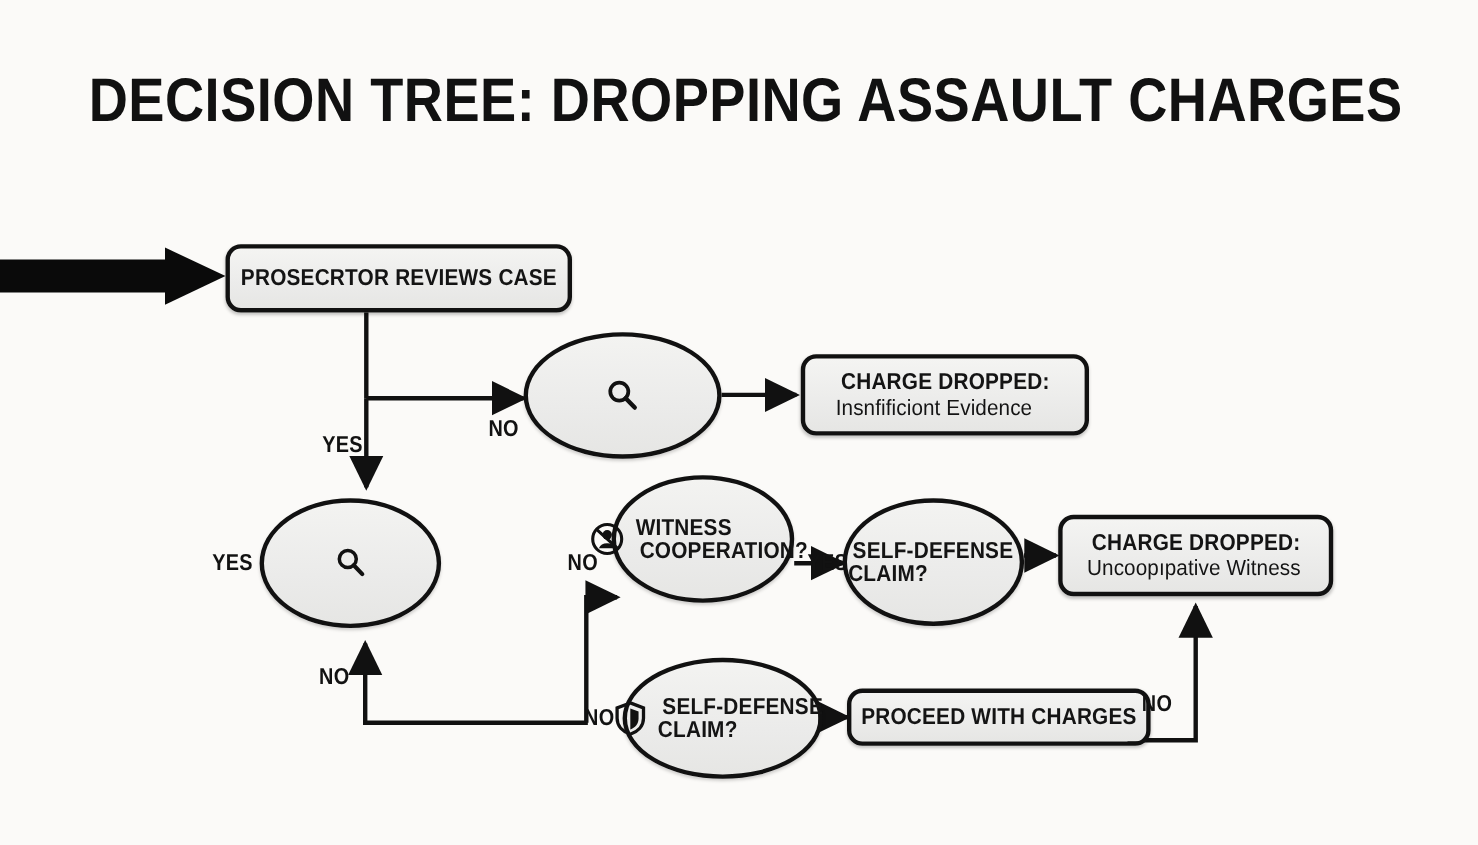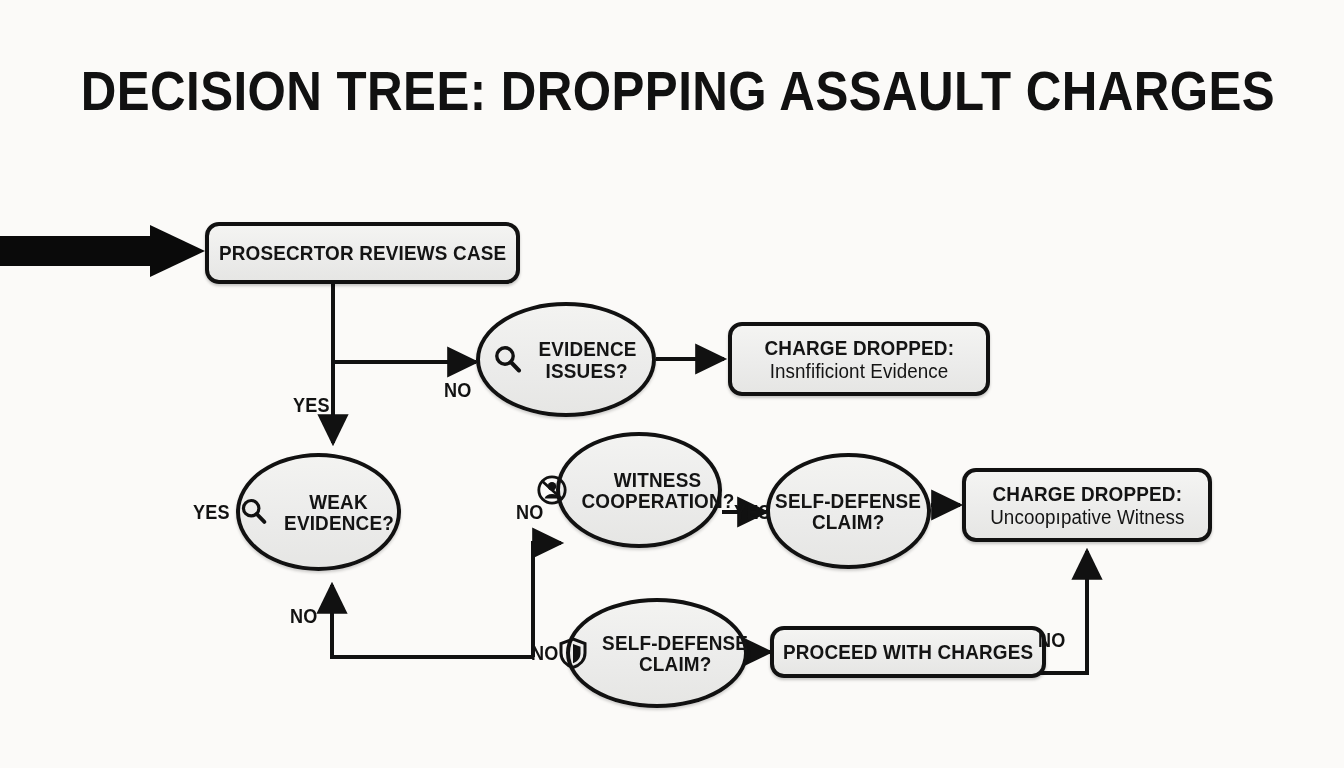--- a/index.html
+++ b/index.html
@@ -69,21 +69,21 @@
     justify-content: center;
     gap: 8px;
     width: 100%;
     padding: 0 10px;
     box-sizing: border-box;
   }
 
   .label-stack {
     display: flex;
     flex-direction: column;
-    align-items: center;
+    align-items: flex-start;
     line-height: 1.02;
   }
 
   .ln-bold {
     font-family: "Liberation Sans Narrow", "Liberation Sans", sans-serif;
     font-weight: 700;
     font-size: 21px;
     letter-spacing: 0.2px;
     white-space: nowrap;
     transform: scaleX(0.9);
@@ -182,46 +182,38 @@
     </div>
   </div>
 </div>
 
 <div class="node ellipse" style="left:476px; top:302px; width:180px; height:115px;">
   <div class="node-inner">
     <svg class="node-icon" width="34" height="34" viewBox="0 0 34 34">
       <circle cx="14" cy="13" r="8.2" fill="none" stroke="#111111" stroke-width="3.4"></circle>
       <path d="M19.8,19 L28,27.5" stroke="#111111" stroke-width="4" stroke-linecap="round"></path>
     </svg>
-    <div class="label-stack">
-      <div class="ln-bold">EVIDENCE</div>
-      <div class="ln-bold">ISSUES?</div>
-    </div>
   </div>
 </div>
 
 <div class="node box" style="left:728px; top:322px; width:262px; height:74px;">
   <div class="node-inner">
     <div class="label-stack">
       <div class="ln-bold">CHARGE DROPPED:</div>
       <div class="ln-sub">Insnfificiont Evidence</div>
     </div>
   </div>
 </div>
 
 <div class="node ellipse" style="left:236px; top:453px; width:165px; height:118px;">
   <div class="node-inner">
     <svg class="node-icon" width="32" height="32" viewBox="0 0 34 34">
       <circle cx="14" cy="13" r="8.2" fill="none" stroke="#111111" stroke-width="3.4"></circle>
       <path d="M19.8,19 L28,27.5" stroke="#111111" stroke-width="4" stroke-linecap="round"></path>
     </svg>
-    <div class="label-stack">
-      <div class="ln-bold">WEAK</div>
-      <div class="ln-bold">EVIDENCE?</div>
-    </div>
   </div>
 </div>
 
 <div class="node ellipse" style="left:556px; top:432px; width:166px; height:116px;">
   <div class="node-inner" style="gap:5px; padding:0 4px;">
     <svg class="node-icon" width="32" height="32" viewBox="0 0 34 34">
       <circle cx="17" cy="17" r="14" fill="none" stroke="#111111" stroke-width="3"></circle>
       <circle cx="17" cy="13" r="4.6" fill="#111111"></circle>
       <path d="M9,26 a8.4,7 0 0 1 16,0 z" fill="#111111"></path>
       <path d="M7,8 L27,26" stroke="#111111" stroke-width="3" stroke-linecap="round"></path>

